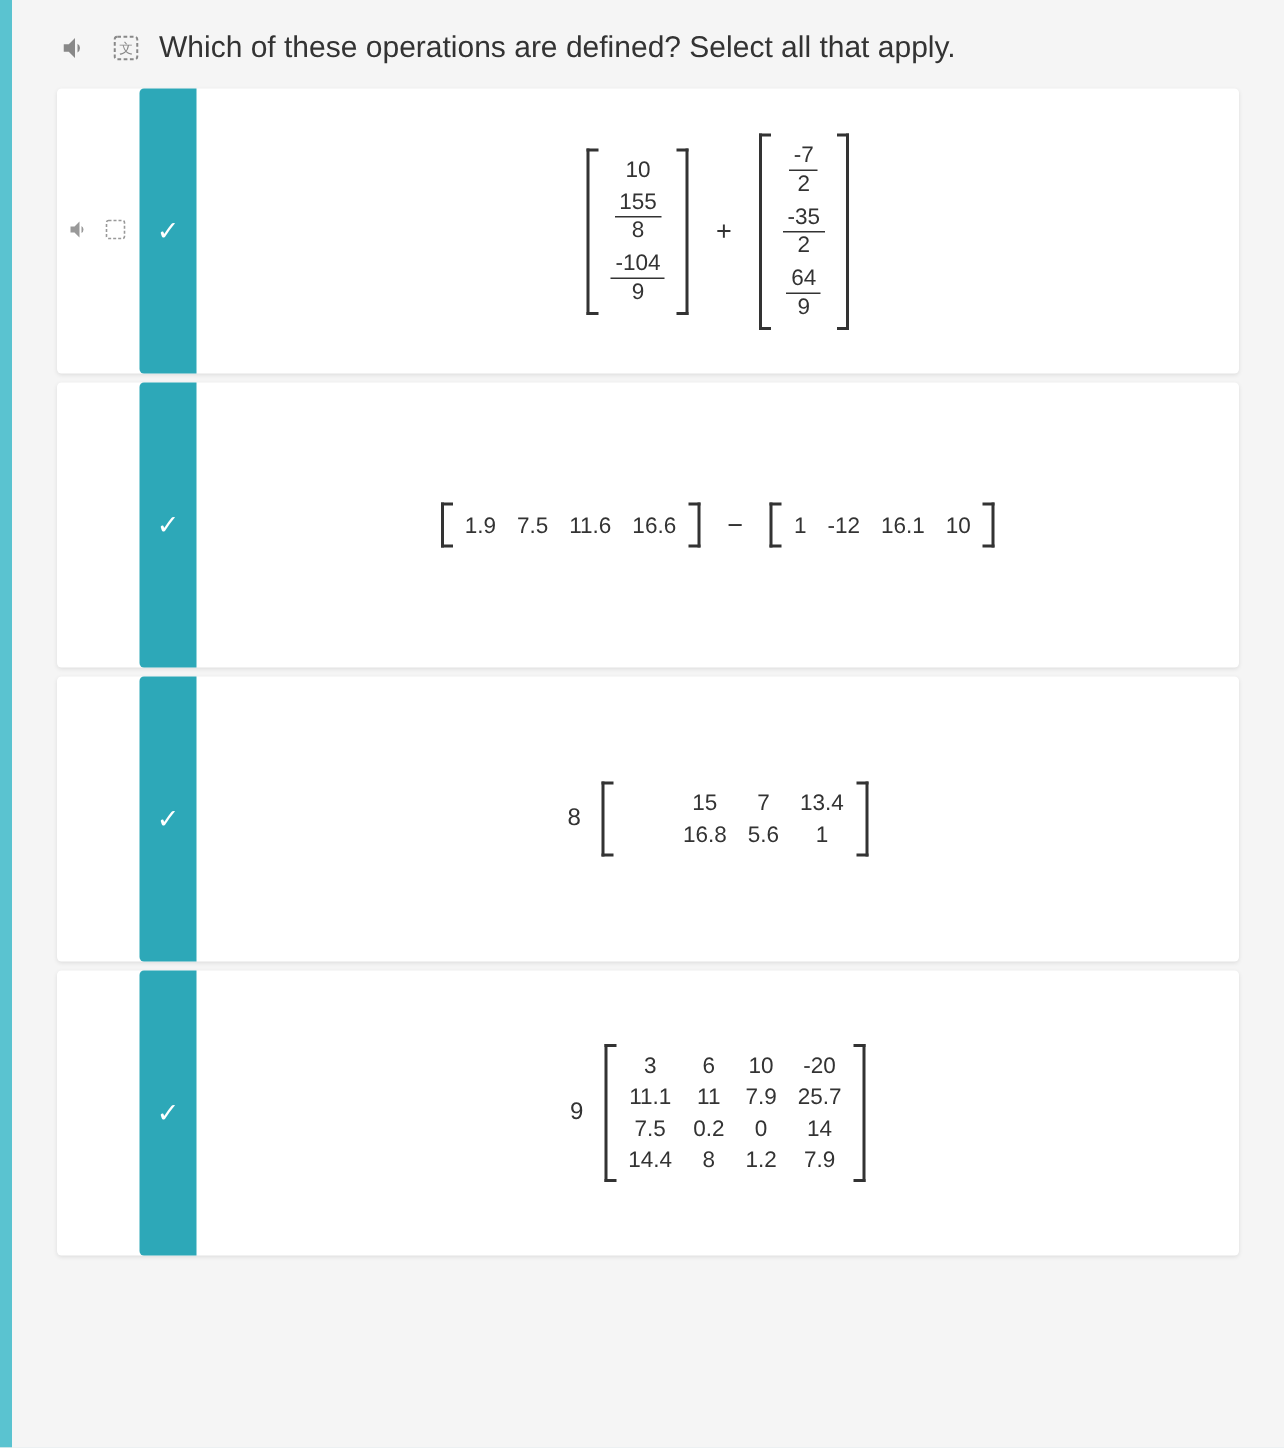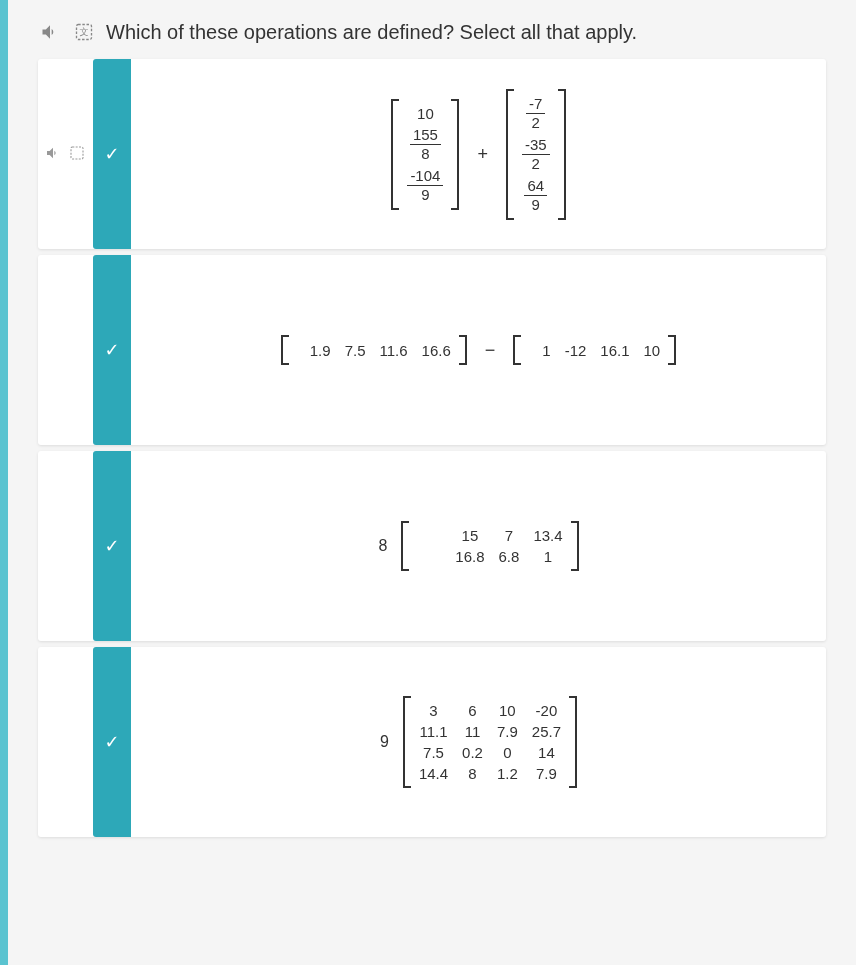--- a/index.html
+++ b/index.html
@@ -118,21 +118,21 @@
   .frac {
     display: inline-flex;
     flex-direction: column;
     align-items: center;
     line-height: 1.2;
   }
   .frac .num { border-bottom: 1.5px solid #333; padding: 0 3px; }
   .frac .den { padding: 0 3px; }
   .op { font-size: 18px; padding: 0 6px; }
   .scalar { font-size: 16px; margin-right: 2px; }
-  .row-matrix .matrix-body { grid-auto-flow: column; margin-left: 13px; }
+  .row-matrix .matrix-body { grid-auto-flow: column; }
   .row-matrix .bracket-left, .row-matrix .bracket-right { min-height: 26px; }
 </style>
 </head>
 <body>
 
 <div class="page">
   <div class="question-header">
     <span class="icon-btn">
       <svg viewBox="0 0 24 24" width="20" height="20" fill="#888">
           <path d="M3 9v6h4l5 5V4L7 9H3zm13 3a4 4 0 0 0-2-3.5v7A4 4 0 0 0 16 12z"></path>
@@ -239,21 +239,21 @@
         <div class="option-content">
           <div class="expr">
             <span class="scalar">8</span>
             <span class="matrix">
               <span class="bracket bracket-left"></span>
               <span class="matrix-body" style="grid-template-columns: repeat(3, auto); grid-template-rows: repeat(2, auto); margin-left: 38px;">
                 <span>15</span>
                 <span>7</span>
                 <span>13.4</span>
                 <span>16.8</span>
-                <span>6.8</span>
+                <span>5.6</span>
                 <span>1</span>
               </span>
               <span class="bracket bracket-right"></span>
             </span>
           </div>
         </div>
       </div>
       <div class="option-row">
         <div class="side-controls"></div>
         <div class="option-side">

